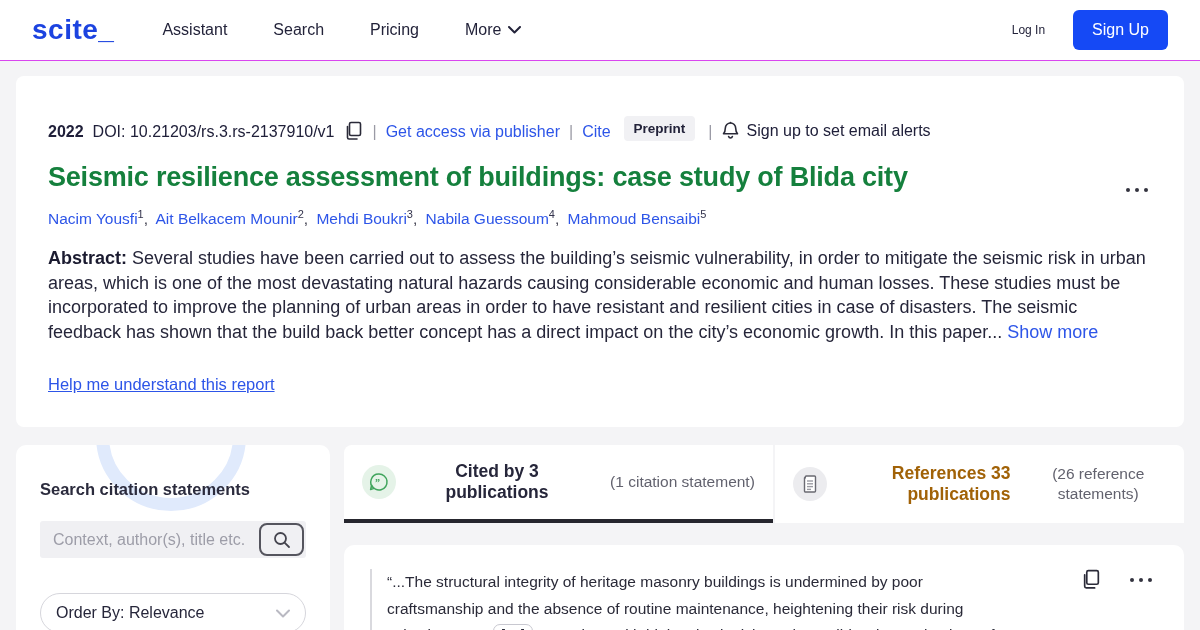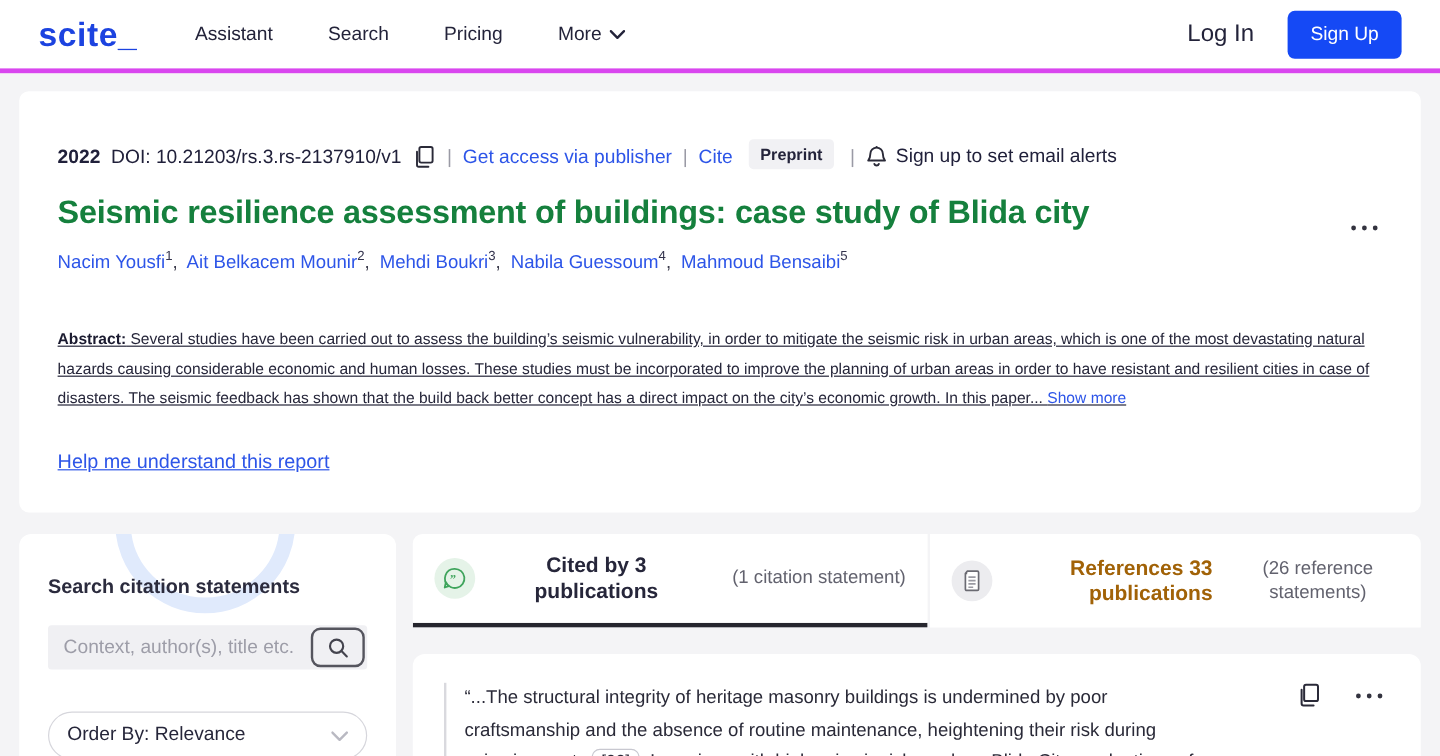--- a/index.html
+++ b/index.html
@@ -6,26 +6,26 @@
   html,body { width:1200px; height:630px; }
   body {
     font-family:"Liberation Sans", sans-serif;
     background:#f4f4f6; color:#1e1e2e;
     position:relative; overflow:hidden;
   }
   a { text-decoration:none; }
 
   
   .navbar { position:absolute; top:0; left:0; right:0; height:61px; background:#fff;
-    border-bottom:4px solid #d946ef; display:flex; align-items:center; padding:0 32px; }
+    border-bottom:1px solid #d946ef; display:flex; align-items:center; padding:0 32px; }
   .logo { font-size:28px; font-weight:bold; color:#1c43e0; letter-spacing:.5px; margin-right:48px; cursor:pointer; }
   .nav-link { font-size:16px; color:#23233a; margin-right:46px; cursor:pointer; }
   .nav-more { display:flex; align-items:center; gap:7px; }
   .nav-right { margin-left:auto; display:flex; align-items:center; gap:28px; }
-  .login { font-size:20px; color:#23233a; cursor:pointer; }
+  .login { font-size:12px; color:#23233a; cursor:pointer; }
   .signup { background:#1549f5; color:#fff; font-size:16px; font-weight:normal;
     padding:11px 19px; border-radius:6px; border:none; cursor:pointer; font-family:inherit; }
 
   
   .paper-card { position:absolute; left:16px; right:16px; top:76px; height:351px;
     background:#fff; border-radius:8px; padding:40px 32px 0; }
   .meta-row { display:flex; align-items:flex-end; font-size:16px; color:#20203a; gap:9px; flex-wrap:nowrap; }
   .year { font-weight:bold; }
   .sep { color:#9a9aa5; }
   .meta-link { color:#2d55e8; cursor:pointer; }
@@ -34,21 +34,21 @@
   .alerts-group { display:flex; align-items:center; gap:8px; cursor:pointer; }
   .dots { display:flex; gap:5px; cursor:pointer; }
   .dots i { width:4px; height:4px; border-radius:50%; background:#33333f; }
   .card-dots { position:absolute; right:36px; top:112px; }
 
   .title { font-size:27px; font-weight:bold; color:#15803d; margin-top:21px; letter-spacing:-.2px; }
   .authors { margin-top:15px; font-size:15.5px; color:#3a3a4a; }
   .author { color:#2d55e8; cursor:pointer; }
   .authors sup { font-size:11px; color:#33334d; }
   .author-sep { color:#3a3a4a; margin-right:4px; }
-  .abstract { margin-top:43px; font-size:13px; line-height:24.5px; color:#26263a; max-width:1112px;text-decoration:underline; }
+  .abstract { margin-top:18px; font-size:18px; line-height:24.5px; color:#26263a; max-width:1112px; }
   .abstract-label { font-weight:bold; color:#1b1b30; }
   .showmore { color:#2d55e8; cursor:pointer; }
   .help-link { display:inline-block; margin-top:31px; font-size:16.5px; color:#2d55e8;
     text-decoration:underline; cursor:pointer; }
 
   
   .sidebar-card { position:absolute; left:16px; top:445px; width:314px; height:210px;
     background:#fff; border-radius:10px; padding:35px 24px 0; overflow:hidden; }
   .arc-decoration { position:absolute; width:150px; height:150px; border-radius:50%;
     border:13px solid #e0eafc; top:-84px; left:80px; }

